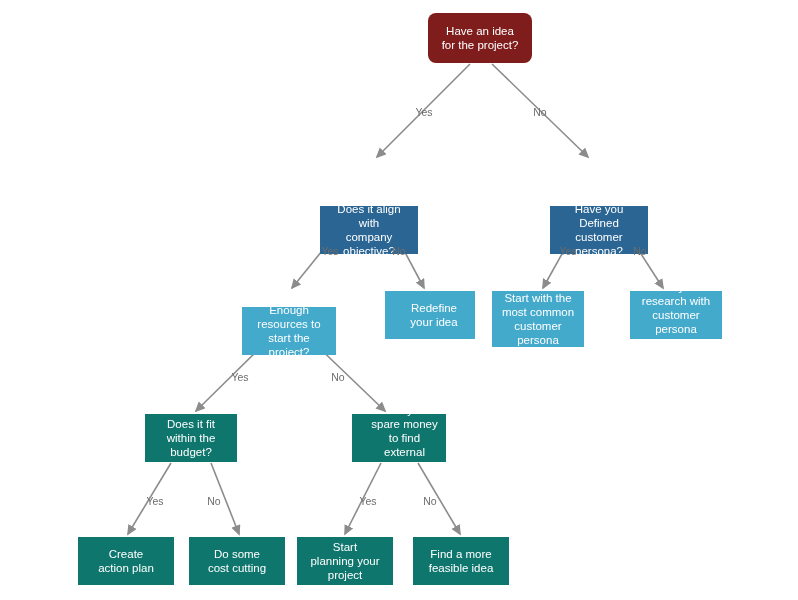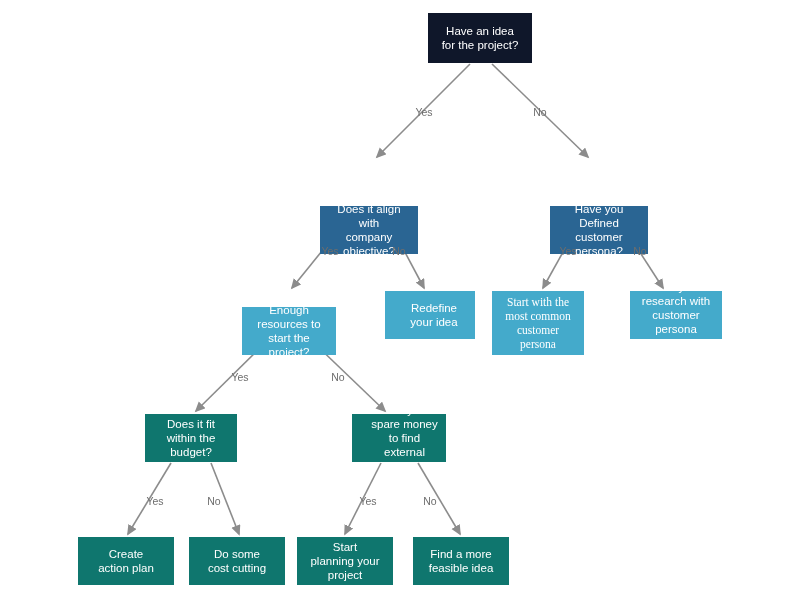--- a/index.html
+++ b/index.html
@@ -38,21 +38,21 @@
     color: #ffffff;
     overflow: hidden;
     line-height: 1.22;
     padding: 3px 4px;
   }
   .node .ntext {
     display: block;
     width: 100%;
     white-space: pre-line;
   }
-  .lvl0 { background: #0f172a; font-size: 11.5px; }
+  .lvl0 { background: #7f1d1d; font-size: 11.5px; border-radius: 8px; }
   .lvl1 { background: #2a6593; font-size: 11.5px; margin-top: 46px; }
   .lvl2 { background: #44aacb; font-size: 11.5px; }
   .lvl3 { background: #0f766e; font-size: 11.5px; }
   .edge-label {
     position: absolute;
     font-size: 10.5px;
     color: #6d6d6d;
     white-space: nowrap;
     transform: translate(-50%, -50%);
   }
@@ -102,21 +102,21 @@
       <div class="node lvl2" style="left: 242px; top: 307px; width: 94px; height: 48px;">
         <span class="ntext">Enough
 resources to
 start the
 project?</span>
       </div>
       <div class="node lvl2" style="left: 385px; top: 291px; width: 90px; height: 48px; padding-left: 12px;">
         <span class="ntext">Redefine
 your idea</span>
       </div>
-      <div class="node lvl2" style="left: 492px; top: 291px; width: 92px; height: 64px; font-family: Liberation Serif, serif;">
+      <div class="node lvl2" style="left: 492px; top: 291px; width: 92px; height: 56px;">
         <span class="ntext">Start with the
 most common
 customer
 persona</span>
       </div>
       <div class="node lvl2" style="left: 630px; top: 291px; width: 92px; height: 48px; justify-content: flex-end;">
         <span class="ntext">Start your
 research with
 customer
 persona</span>

